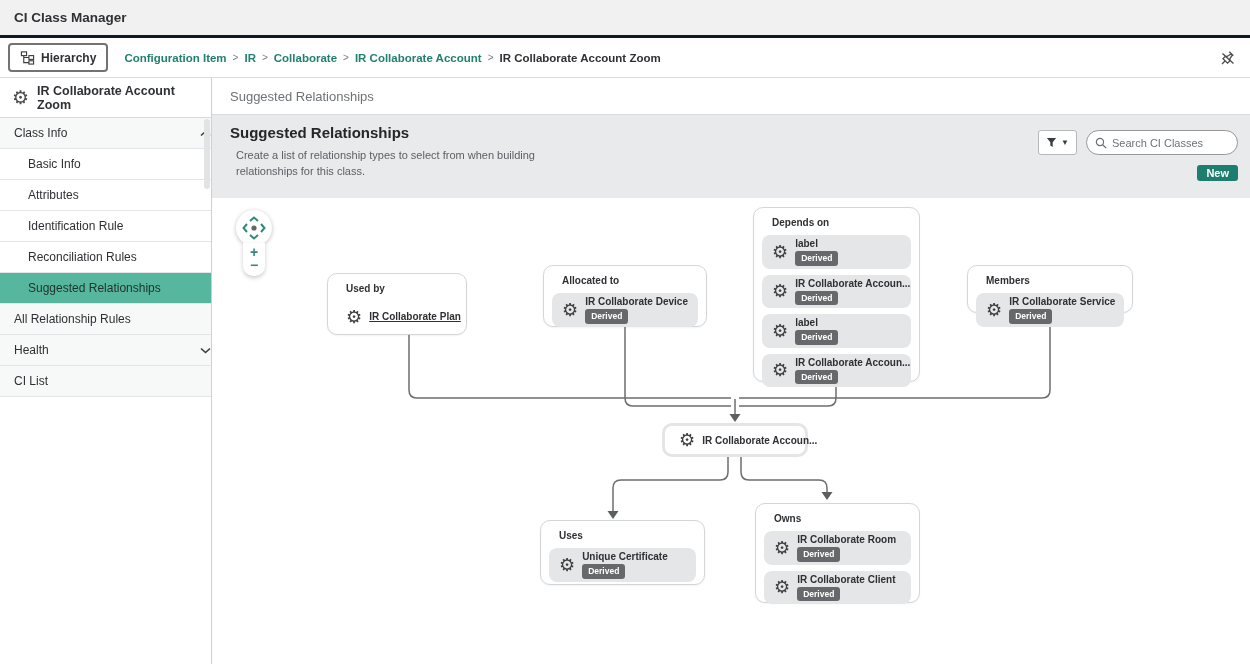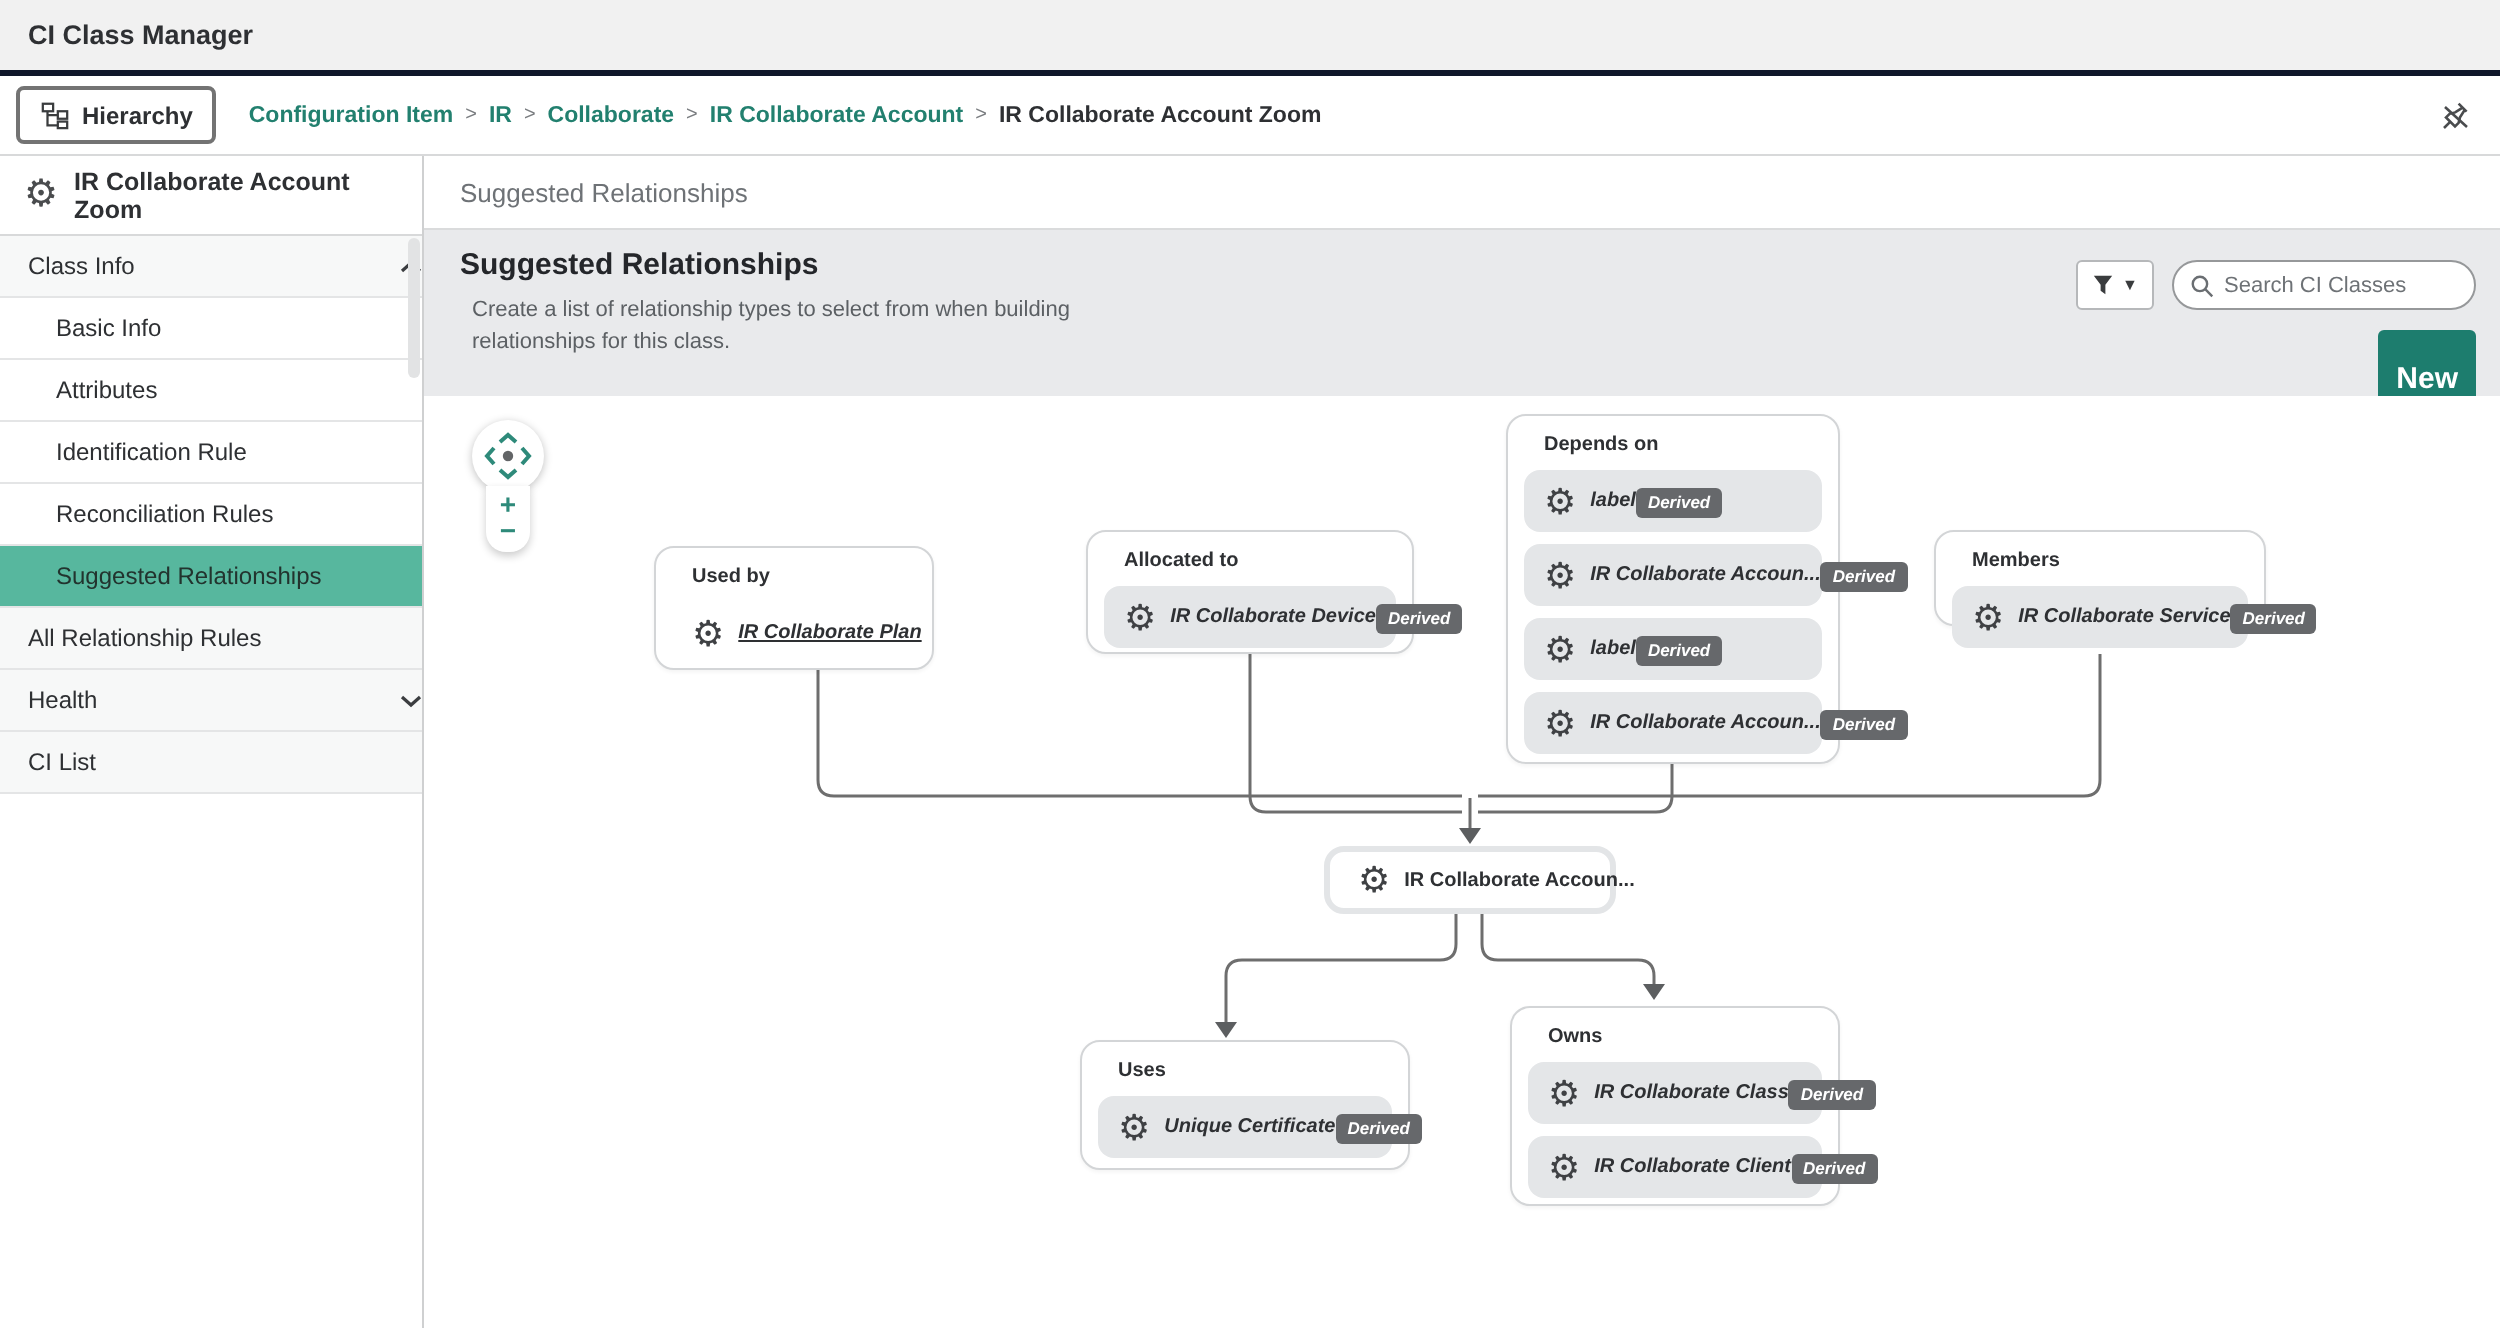--- a/index.html
+++ b/index.html
@@ -42,38 +42,38 @@
 
   .panel-head { height:83px; background:#e9eaec; position:relative; padding:9px 0 0 18px; flex:0 0 auto; }
   .panel-head h1 { font-size:15px; font-weight:bold; color:#24262a; }
   .panel-head .desc { margin:7px 0 0 6px; font-size:11px; line-height:1.45; color:#5c6064; max-width:335px; }
   .controls { position:absolute; top:15px; right:12px; display:flex; gap:9px; align-items:center; }
   .filter-btn { background:#fff; border:1px solid #b6b8ba; border-radius:3px; height:25px; width:39px; display:flex; align-items:center; justify-content:center; gap:4px; cursor:pointer; }
   .filter-btn .caret { font-size:8px; color:#3a3c3e; }
   .search-wrap { background:#fff; border:1px solid #96989a; border-radius:13px; height:25px; width:152px; display:flex; align-items:center; padding:0 8px; gap:5px; }
   .search-wrap input { border:none; outline:none; font-family:inherit; font-size:11px; width:110px; color:#2e3033; background:transparent; }
   .search-wrap input::placeholder { color:#6e7276; }
-  .new-btn { position:absolute; top:50px; right:12px; background:#1d7d6e; color:#fff; border:none; border-radius:3px; font-family:inherit; font-size:15px; font-weight:bold; padding:16px 9px; cursor:pointer; }
+  .new-btn { position:absolute; top:50px; right:12px; background:#1d7d6e; color:#fff; border:none; border-radius:3px; font-family:inherit; font-size:11px; font-weight:bold; padding:2px 9px; cursor:pointer; }
 
   
   .canvas { position:relative; flex:1; background:#fff; overflow:hidden; }
   .wires { position:absolute; left:0; top:0; }
 
   .pan-ctl { position:absolute; left:22px; top:12px; width:40px; text-align:center; }
   .pan-circle { width:36px; height:36px; margin:0 auto; background:#fff; border-radius:50%; box-shadow:0 1px 4px rgba(0,0,0,.25); display:flex; align-items:center; justify-content:center; cursor:pointer; }
   .zoom-pill { width:22px; margin:-3px auto 0; background:#fff; border-radius:0 0 10px 10px; box-shadow:0 2px 4px rgba(0,0,0,.2); padding:3px 0 4px; }
   .zoom-pill .zbtn { display:block; width:100%; border:none; background:none; color:#2e8a7a; font-size:14px; font-weight:bold; line-height:13px; cursor:pointer; font-family:inherit; }
 
   .group { position:absolute; background:#fff; border:1px solid #d3d5d7; border-radius:10px; box-shadow:0 1px 2px rgba(0,0,0,.05); padding:9px 8px 7px; }
   .group-title { font-size:10px; font-weight:bold; color:#2e3033; margin:0 0 7px 10px; }
   .node { background:#e4e6e8; border-radius:8px; display:flex; align-items:center; gap:7px; padding:3px 8px 3px 10px; min-height:31px; margin-bottom:6px; }
   .node:last-child { margin-bottom:0; }
   .node.plain { background:transparent; }
   .node .gear { font-size:18px; color:#3f4144; line-height:1; }
-  .node .txt { display:flex; flex-direction:row; align-items:center;font-style:italic; }
+  .node .txt { display:flex; flex-direction:column; align-items:flex-start; }
   .node .lbl { font-size:10px; font-weight:bold; color:#2e3033; white-space:nowrap; }
   .node .lbl.link { text-decoration:underline; cursor:pointer; }
   .badge { display:inline-block; background:#66686b; color:#fff; font-size:8.5px; font-weight:bold; padding:2px 6px 2.5px; border-radius:3px; margin-top:2px; }
 
   .center-node { position:absolute; left:450px; top:225px; width:146px; height:34px; background:#fff; border:3px solid #e3e5e7; border-radius:10px; display:flex; align-items:center; gap:7px; padding-left:14px; }
   .center-node .gear { font-size:18px; color:#3f4144; line-height:1; }
   .center-node .lbl { font-size:10px; font-weight:bold; color:#2e3033; white-space:nowrap; }
 
   
   .g-used    { left:115px; top:75px;  width:140px; height:62px; }
@@ -313,21 +313,21 @@
               <span class="badge">Derived</span>
             </span>
           </div>
         </div>
 
         <div class="group g-owns">
           <div class="group-title">Owns</div>
           <div class="node">
             <span class="gear">⚙</span>
             <span class="txt">
-              <span class="lbl">IR Collaborate Class</span>
+              <span class="lbl">IR Collaborate Room</span>
               <span class="badge">Derived</span>
             </span>
           </div>
           <div class="node">
             <span class="gear">⚙</span>
             <span class="txt">
               <span class="lbl">IR Collaborate Client</span>
               <span class="badge">Derived</span>
             </span>
           </div>

